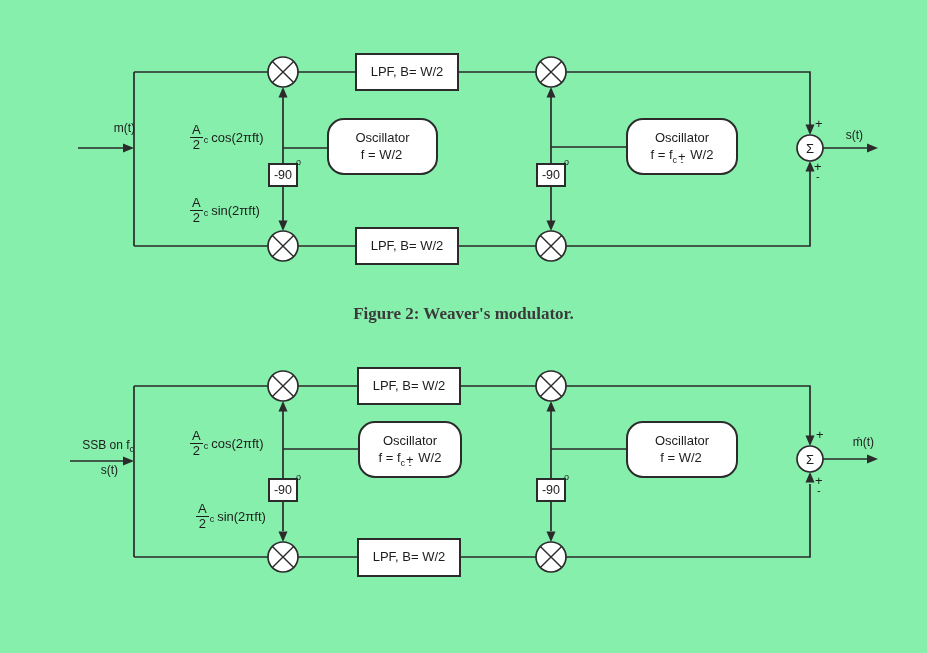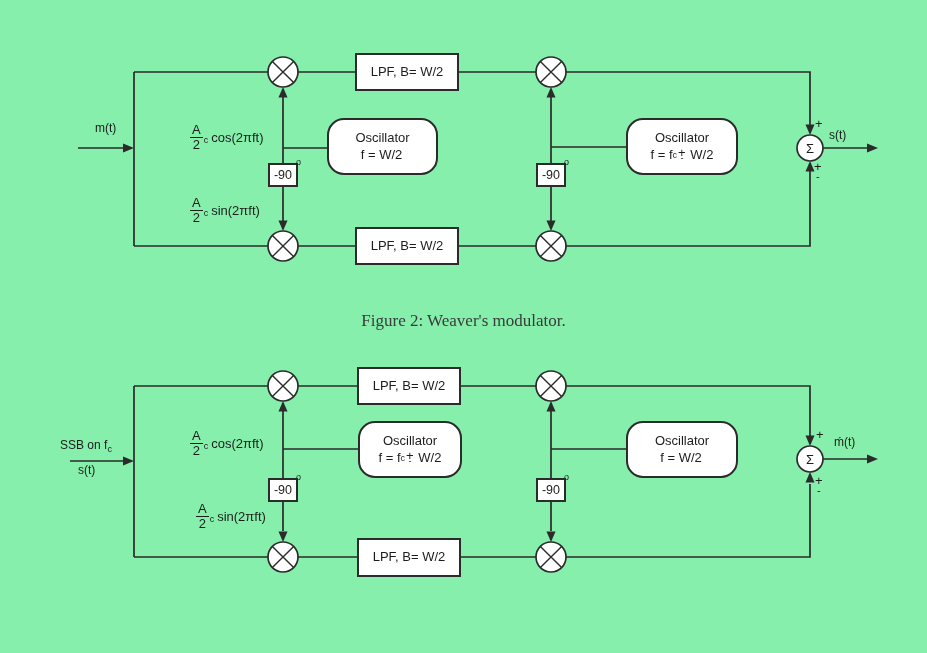--- a/index.html
+++ b/index.html
@@ -21,21 +21,21 @@
     display: flex;
     align-items: center;
     justify-content: center;
     text-align: center;
     font-size: 13px;
     line-height: 1.3;
     box-sizing: border-box;
     color: #1c1c1c;
   }
   .osc { flex-direction: column; border-radius: 17px; }
-  .oscline2 { display: inline-flex; align-items: flex-start; white-space: pre; }
+  .oscline2 { display: inline-flex; align-items: flex-end; white-space: pre; }
   .csub { font-size: 9px; transform: translateY(3px); display: inline-block; }
   .pm {
     display: inline-flex;
     flex-direction: column;
     align-items: center;
     line-height: 0.55;
     transform: translateY(2px);
     margin: 0 1px;
   }
   .pm .pm-minus { font-size: 9px; }
@@ -63,21 +63,21 @@
     line-height: 1.05;
     font-size: 13px;
   }
   .frac .num { border-bottom: 1.4px solid #1c1c1c; padding: 0 2px 0px 2px; }
   .frac .den { padding-top: 0px; }
   .mathlabel .csub { margin: 0 3px 0 1px; }
 
   .iolabel {
     position: absolute;
     font-size: 12px;
-    text-align: left;
+    text-align: right;
     white-space: nowrap;
   }
   .iolabel sub { font-size: 9px; }
 
   .sigma {
     position: absolute;
     width: 26px;
     height: 26px;
     display: flex;
     align-items: center;
@@ -211,21 +211,21 @@
 
   <div class="sigma" style="left:797px; top:135px;">Σ</div>
   <div class="sign" style="left:815px; top:117px;">+</div>
   <div class="pmstack" style="left:814px; top:160px;">
     <span>+</span>
     <span class="pm-minus">-</span>
   </div>
 
   <div class="iolabel" style="left:829px; top:128px; width:34px;">s(t)</div>
 
-  <div class="caption" style="top:311px;">Figure 2: Weaver's modulator.</div>
+  <div class="caption" style="top:304px;font-weight:bold;">Figure 2: Weaver's modulator.</div>
 
   <div class="box" style="left:357px; top:367px; width:104px; height:38px;">
     <span>LPF, B= W/2</span>
   </div>
   <div class="box" style="left:357px; top:538px; width:104px; height:39px;">
     <span>LPF, B= W/2</span>
   </div>
 
   <div class="box osc" style="left:358px; top:421px; width:104px; height:57px;">
     <span>Oscillator</span>

